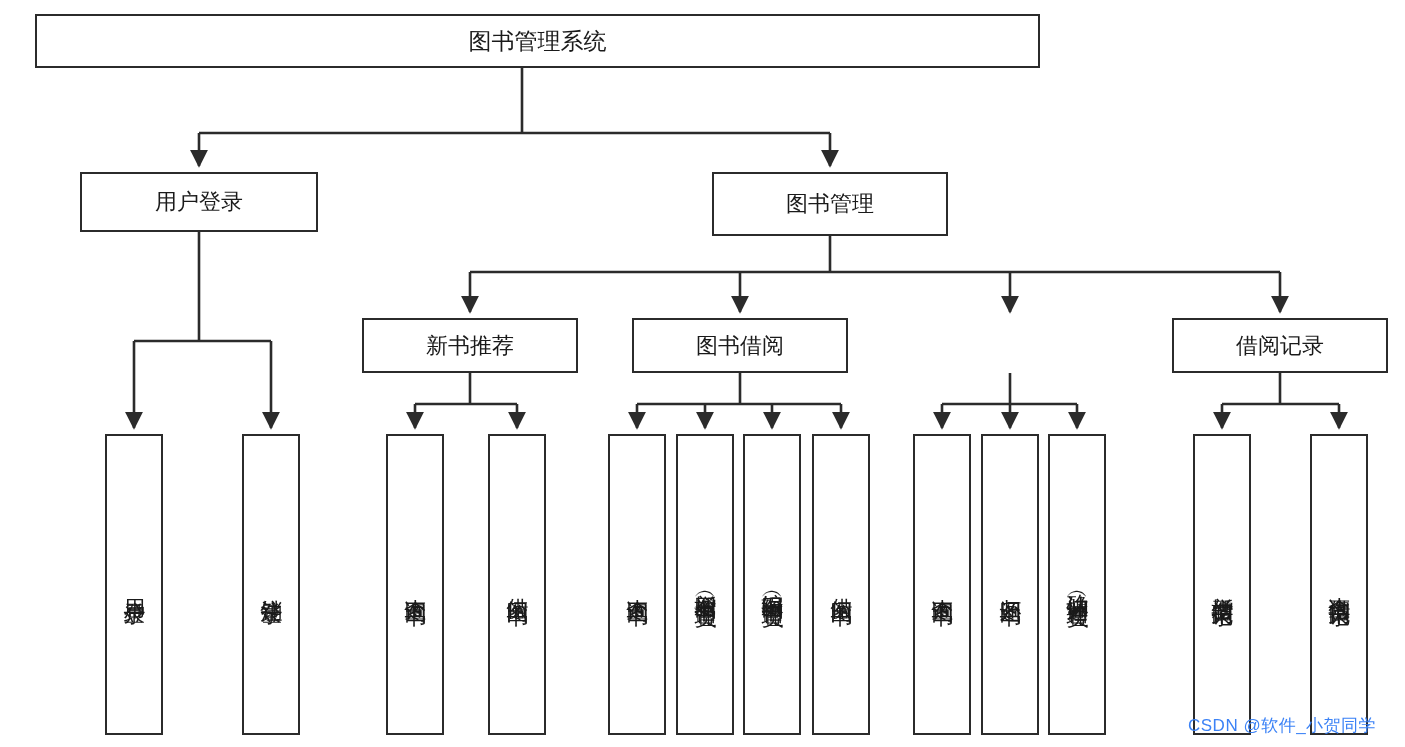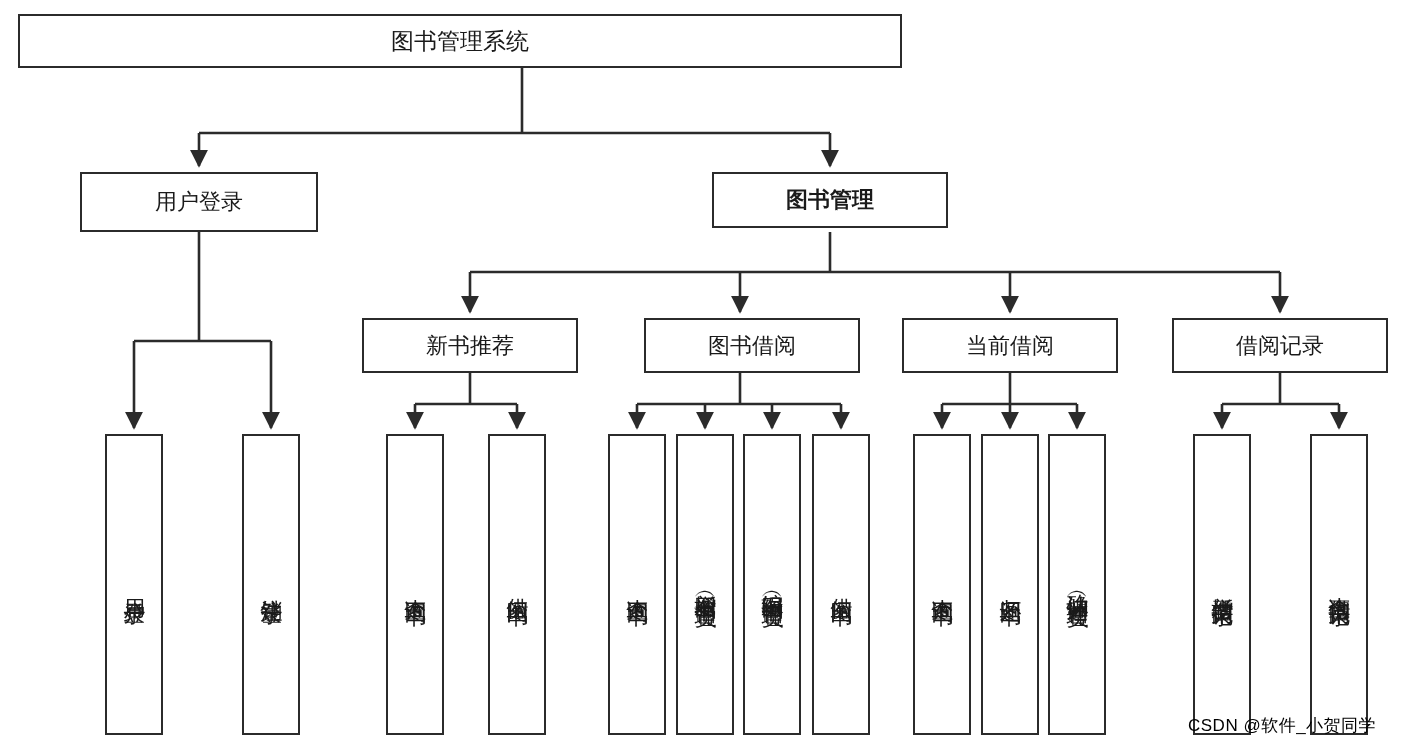--- a/index.html
+++ b/index.html
@@ -45,21 +45,21 @@
     line-height:1.22;
     letter-spacing:2px;
     color:#1a1a1a;
     white-space:nowrap;
   }
 
   .watermark{
     position:absolute;
     left:1188px;top:714px;
     font-size:17px;
-    color:#000000;
+    color:#3b82f6;
     z-index:5;
     white-space:nowrap;
     letter-spacing:0.5px;
   }
 </style>
 </head>
 <body>
 
 <div id="stage">
 
@@ -106,39 +106,36 @@
       <path d="M 1010 404 L 1010 428" marker-end="url(#arrow)"></path>
       <path d="M 1077 404 L 1077 428" marker-end="url(#arrow)"></path>
 
       <path d="M 1280 373 L 1280 404"></path>
       <path d="M 1222 404 L 1339 404"></path>
       <path d="M 1222 404 L 1222 428" marker-end="url(#arrow)"></path>
       <path d="M 1339 404 L 1339 428" marker-end="url(#arrow)"></path>
     </g>
   </svg>
 
-  <div class="node root" style="left:18px;top:14px;width:884px;height:54px;">
+  <div class="node root" style="left:35px;top:14px;width:1005px;height:54px;">
     <span>图书管理系统</span>
   </div>
 
   <div class="node lvl2" style="left:80px;top:172px;width:238px;height:60px;">
     <span>用户登录</span>
   </div>
-  <div class="node lvl2" style="left:712px;top:172px;width:236px;height:56px;font-weight:bold;">
+  <div class="node lvl2" style="left:712px;top:172px;width:236px;height:64px;">
     <span>图书管理</span>
   </div>
 
   <div class="node lvl3" style="left:362px;top:318px;width:216px;height:55px;justify-content:center;">
     <span>新书推荐</span>
   </div>
-  <div class="node lvl3" style="left:632px;top:318px;width:216px;height:55px;margin-left:12px;">
+  <div class="node lvl3" style="left:632px;top:318px;width:216px;height:55px;">
     <span>图书借阅</span>
-  </div>
-  <div class="node lvl3" style="left:902px;top:318px;width:216px;height:55px;">
-    <span>当前借阅</span>
   </div>
   <div class="node lvl3" style="left:1172px;top:318px;width:216px;height:55px;align-items:center;">
     <span>借阅记录</span>
   </div>
 
   <div class="leaf" style="left:105px;top:434px;width:58px;height:301px;">
     <span class="vtext">用户登录</span>
   </div>
   <div class="leaf" style="left:242px;top:434px;width:58px;height:301px;">
     <span class="vtext">注销登录</span>

